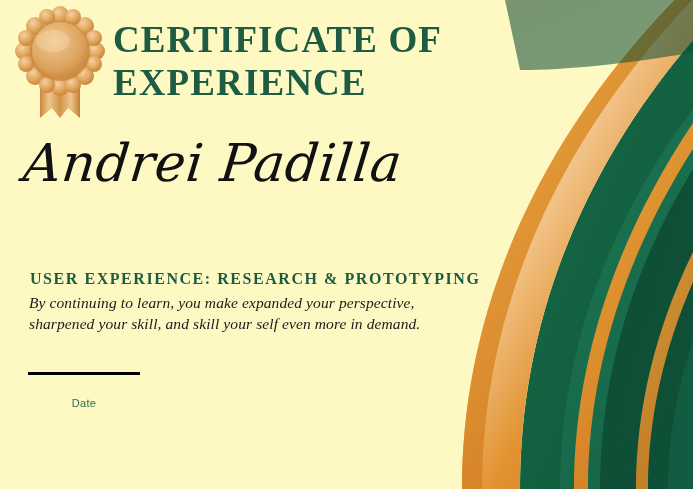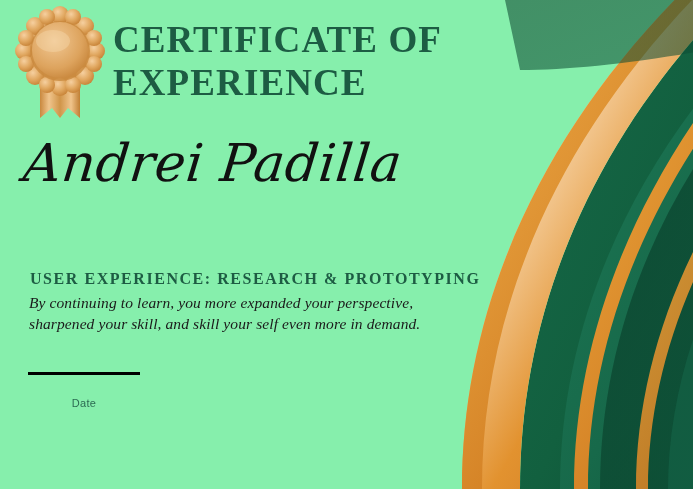--- a/index.html
+++ b/index.html
@@ -5,21 +5,21 @@
   html, body {
     margin: 0;
     padding: 0;
     background: #ffffff;
   }
   #certificate {
     position: relative;
     width: 693px;
     height: 489px;
     overflow: hidden;
-    background: #86efac;
+    background: #fef9c3;
     font-family: "Liberation Serif", "DejaVu Serif", serif;
   }
 
   
   #swoosh {
     position: absolute;
     inset: 0;
     width: 693px;
     height: 489px;
     pointer-events: none;
@@ -246,21 +246,21 @@
 
   <div class="title-block">
     <div class="title-line">CERTIFICATE OF</div>
     <div class="title-line">EXPERIENCE</div>
   </div>
 
   <div class="recipient">Andrei Padilla</div>
 
   <div class="course-title">USER EXPERIENCE:  RESEARCH  &amp;  PROTOTYPING</div>
   <div class="description">
-    <div>By continuing to learn, you more expanded your perspective,</div>
+    <div>By continuing to learn, you make expanded your perspective,</div>
     <div>sharpened your skill, and skill your self even more in demand.</div>
   </div>
 
   <div class="sig-group date">
     <div class="sig-rule"></div>
     <div class="sig-label">Date</div>
   </div>
 
 </div>
 

